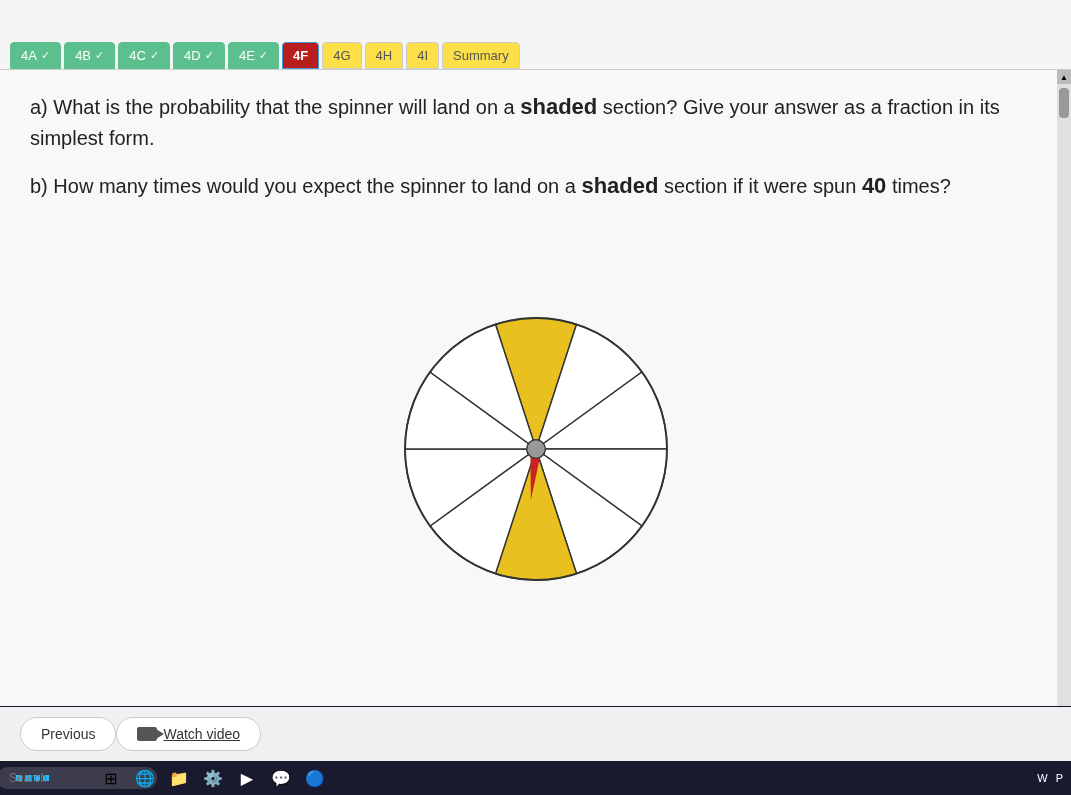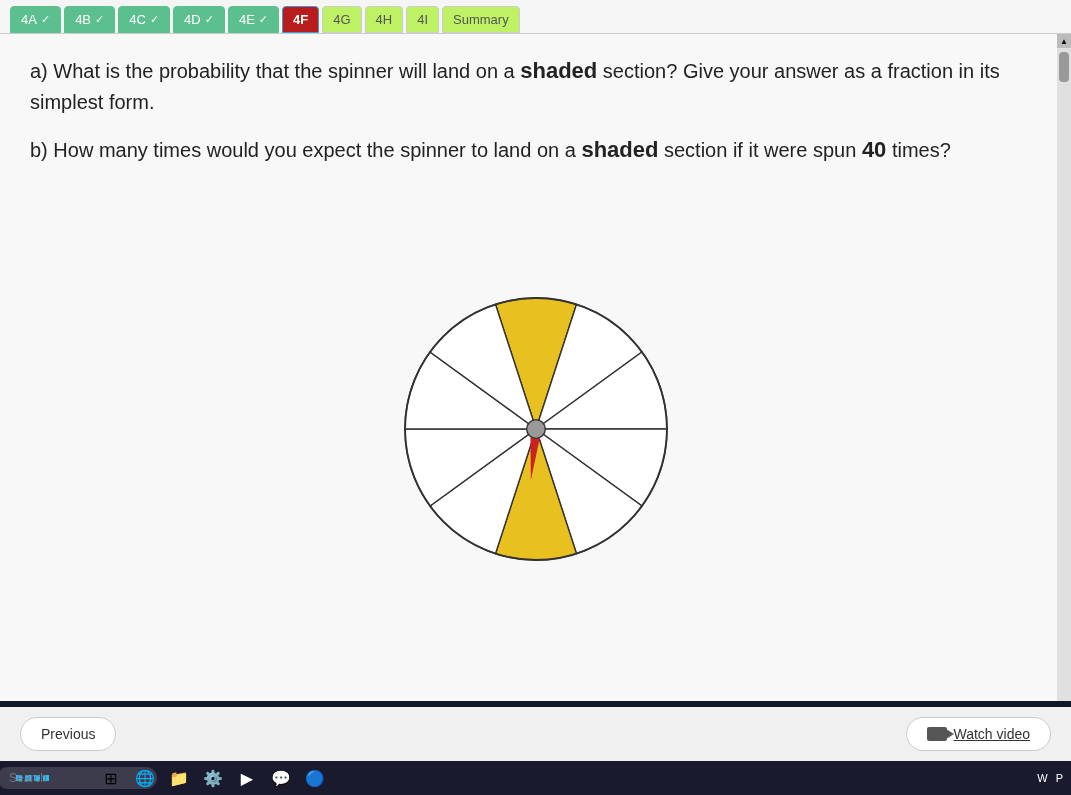--- a/index.html
+++ b/index.html
@@ -25,34 +25,35 @@
     .tab {
       padding: 5px 10px;
       font-size: 13px;
       border: 1px solid #ccc;
       border-radius: 4px 4px 0 0;
       cursor: pointer;
       background: #f0f0f0;
       display: flex;
       align-items: center;
       gap: 4px;
+      margin-top: 36px;
     }
     .tab.completed {
       background: #5bbf8e;
       color: white;
       border-color: #5bbf8e;
     }
     .tab.active {
       background: #b91c1c;
       color: white;
       border-color: #3a9bd5;
       font-weight: bold;
     }
     .tab.inactive {
-      background: #bef264;
+      background: #fde047;
       color: #555;
     }
     .checkmark {
       font-size: 11px;
     }
 
     
     .main-content {
       flex: 1;
       background: #f8f8f8;
@@ -81,22 +82,21 @@
       flex: 1;
       margin-top: -10px;
     }
 
     
     .bottom-bar {
       background: #f0f0f0;
       padding: 10px 20px;
       display: flex;
       align-items: center;
-      justify-content: space-between;
-      border-top: 6px solid #0f172a;
+      border-top: 1px solid #0f172a;
     }
 
     .prev-button {
       background: white;
       border: 1px solid #ccc;
       border-radius: 20px;
       padding: 8px 20px;
       font-size: 14px;
       cursor: pointer;
       color: #333;

